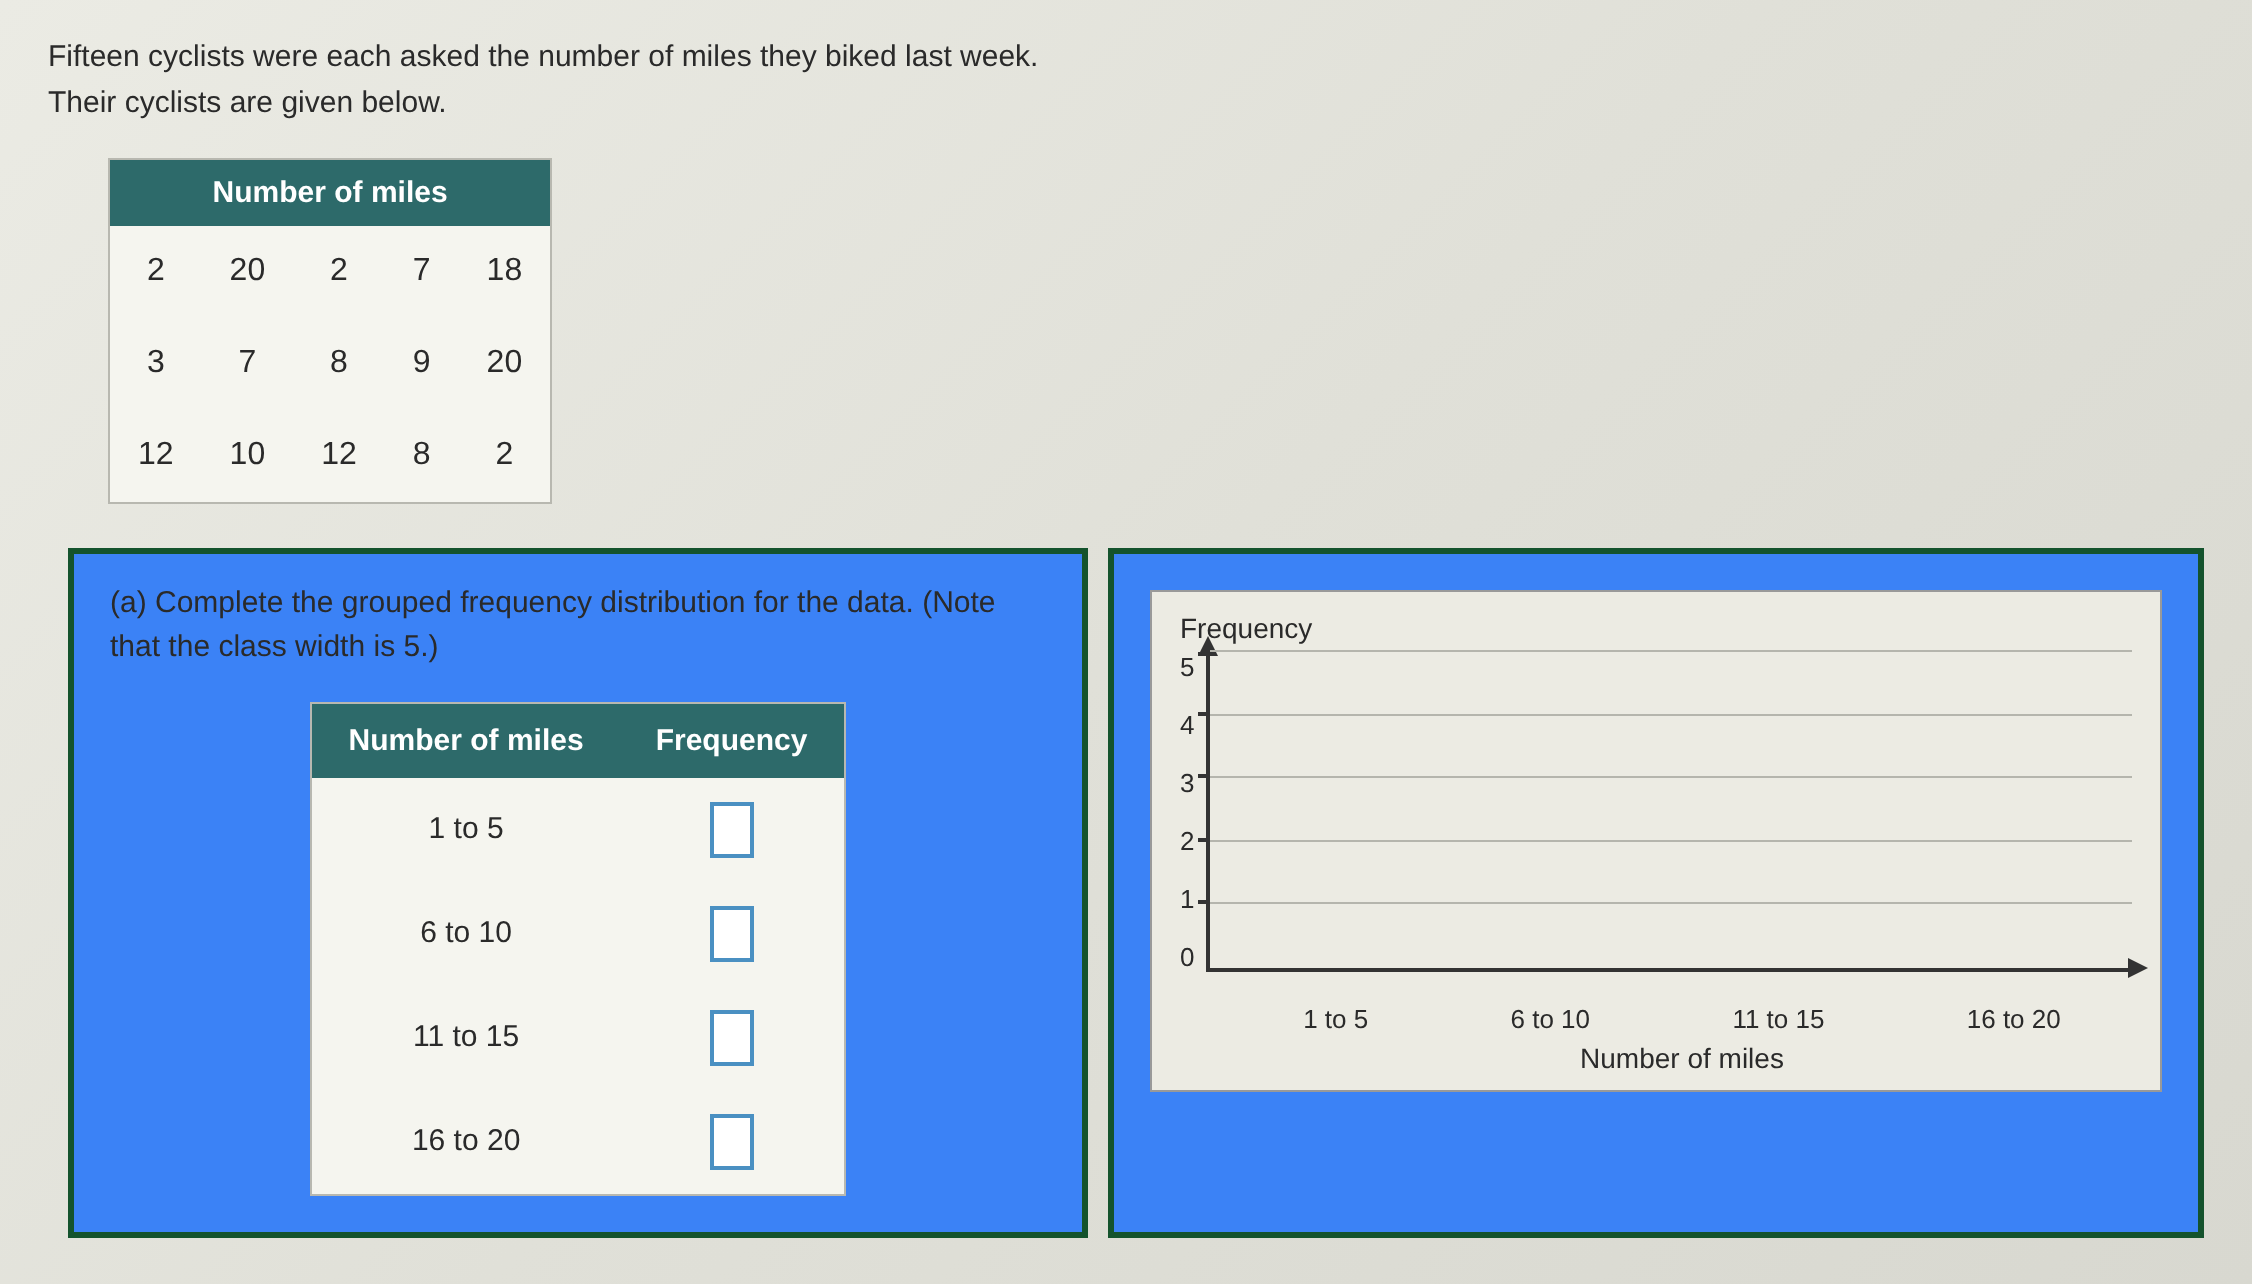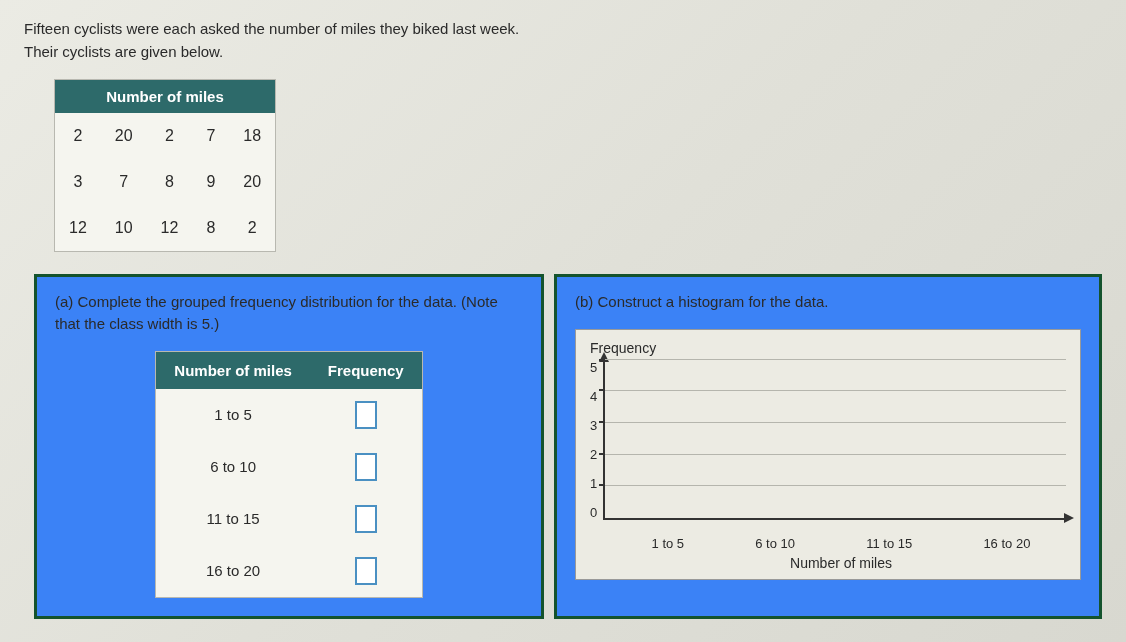--- a/index.html
+++ b/index.html
@@ -202,21 +202,20 @@
         </tr>
         <tr>
           <td>16 to 20</td>
           <td><input class="freq-input" value="" style=""></td>
         </tr>
       </tbody>
     </table>
   </div>
 
   <div class="panel panel-b">
-    <div class="panel-prompt">(b)  Construct a histogram for the data.</div>
     <div class="chart-wrap">
       <div class="chart-title">Frequency</div>
       <div class="chart-body">
         <div class="y-axis">
           <span>5</span>
           <span>4</span>
           <span>3</span>
           <span>2</span>
           <span>1</span>
           <span>0</span>

